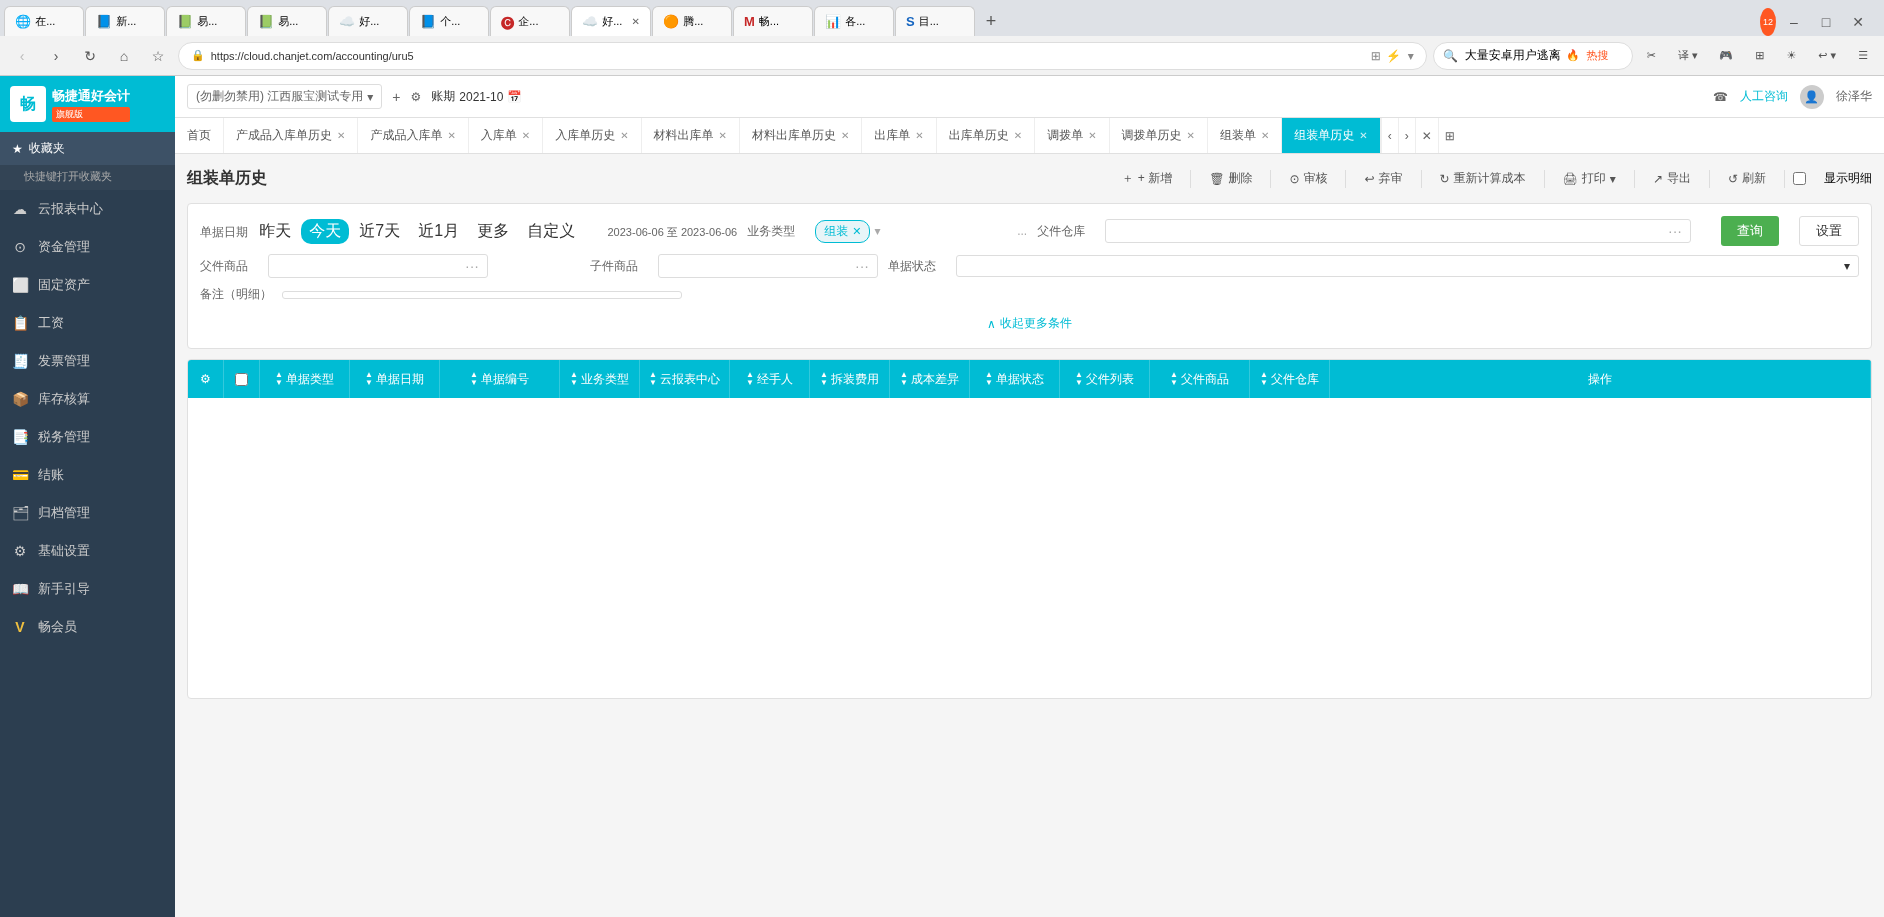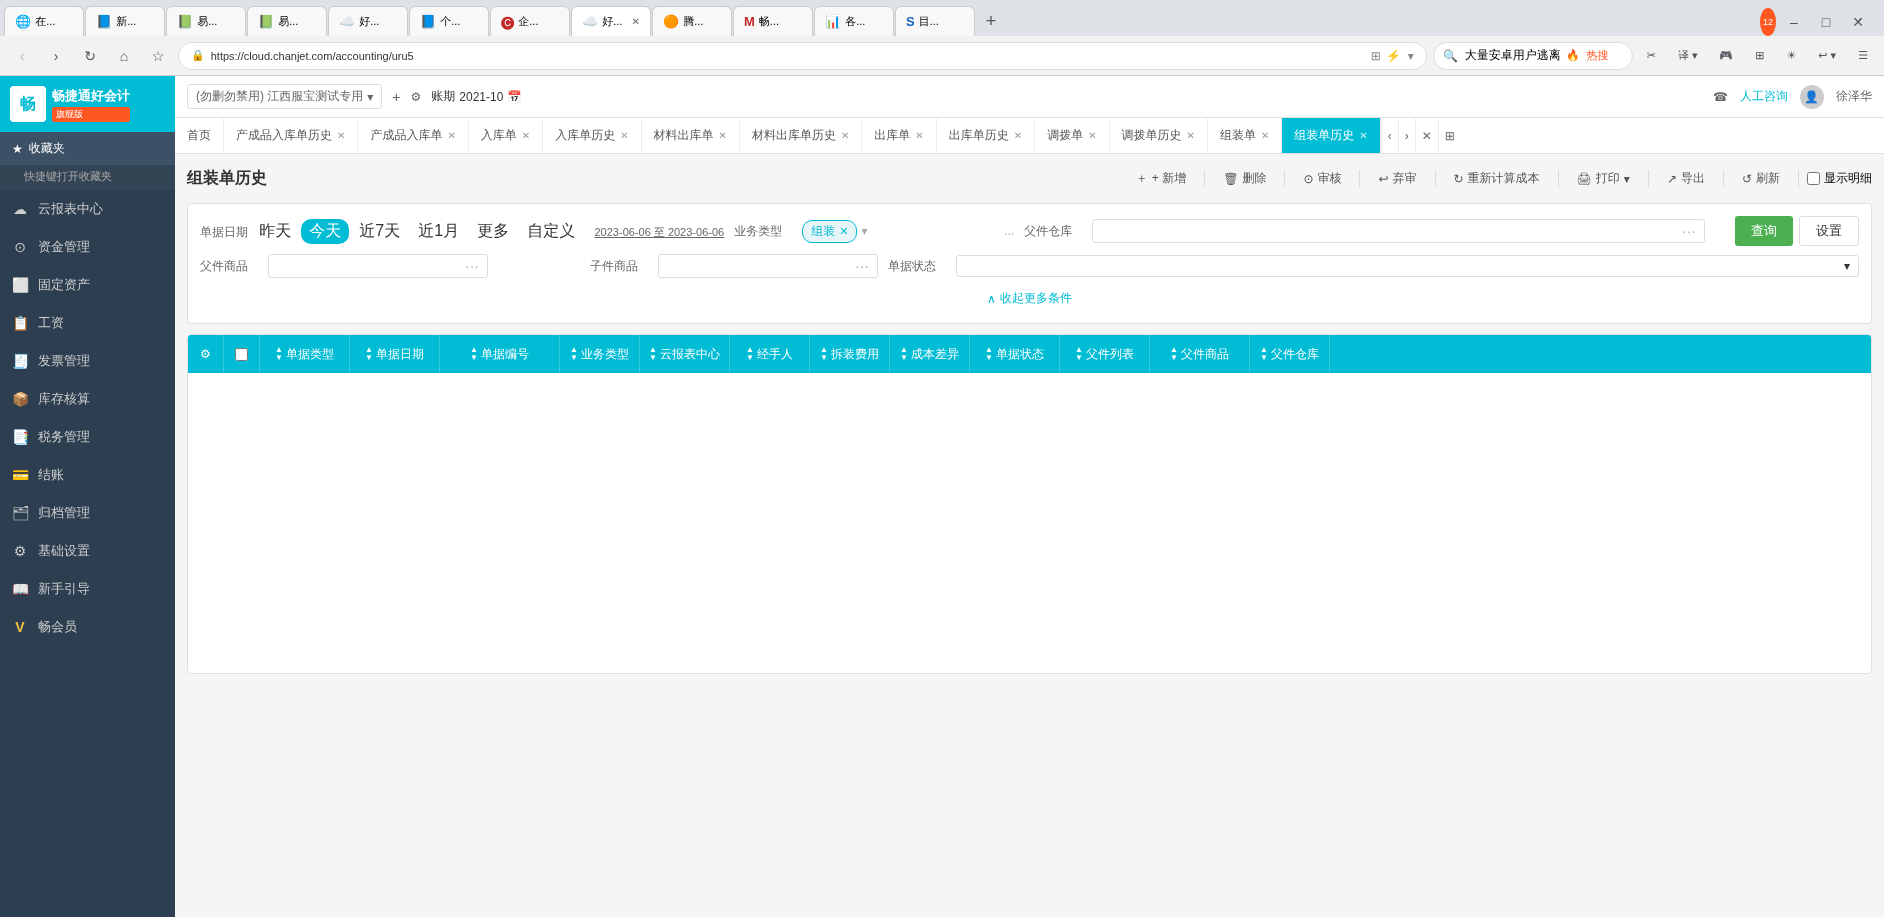--- a/index.html
+++ b/index.html
@@ -64,21 +64,21 @@
     .btn-query { background: #4caf50; color: #fff; padding: 5px 16px; border: none; border-radius: 3px; cursor: pointer; font-size: 13px; }
     .btn-settings { background: #fff; color: #333; padding: 5px 16px; border: 1px solid #ddd; border-radius: 3px; cursor: pointer; font-size: 13px; }
     .action-divider { width: 1px; height: 18px; background: #ddd; }
 
     
     .filter-area { background: #fff; border: 1px solid #e0e0e0; border-radius: 4px; padding: 12px; margin-bottom: 10px; }
     .filter-row { display: flex; align-items: center; gap: 10px; margin-bottom: 8px; }
     .filter-label { color: #666; font-size: 12px; white-space: nowrap; min-width: 60px; }
     .date-btn { padding: 2px 8px; font-size: 16px; color: #333; cursor: pointer; border-radius: 2px; }
     .date-btn.active { background: #00bcd4; color: #fff; border-radius: 10px; }
-    .date-range { color: #666; font-size: 11px; margin-left: 8px; text-decoration: underline; }
+    .date-range { color: #666; font-size: 11px; margin-left: 21px; }
     .filter-tag { display: inline-flex; align-items: center; gap: 4px; background: #e8f5f8; border: 1px solid #00bcd4; color: #00bcd4; padding: 2px 8px; border-radius: 10px; font-size: 12px; }
     .filter-tag .tag-x { cursor: pointer; font-size: 11px; }
     .filter-select { border: 1px solid #ddd; border-radius: 3px; padding: 3px 8px; font-size: 12px; color: #333; min-width: 120px; background: #fff; display: flex; align-items: center; justify-content: space-between; cursor: pointer; }
     .filter-input { border: 1px solid #ddd; border-radius: 3px; padding: 3px 8px; font-size: 12px; min-width: 180px; display: flex; align-items: center; justify-content: space-between; cursor: pointer; }
     .filter-input-dots { color: #aaa; font-size: 14px; }
     .filter-collapse { text-align: center; color: #00bcd4; font-size: 12px; cursor: pointer; padding: 4px; display: flex; align-items: center; justify-content: center; gap: 4px; }
 
     
     .data-table { background: #fff; border: 1px solid #e0e0e0; border-radius: 4px; overflow: hidden; }
     .table-header { background: #00bcd4; display: flex; align-items: center; height: 38px; }
@@ -388,21 +388,21 @@
           <button class="action-btn">
             <span>↗</span>
             <span>导出</span>
           </button>
           <div class="action-divider"></div>
           <button class="action-btn">
             <span>↺</span>
             <span>刷新</span>
           </button>
           <div class="action-divider"></div>
-          <label style="display:flex; align-items:center; gap:4px; font-size:12px; cursor:pointer;">
+          <label style="display:flex; align-items:center; gap:18px; font-size:12px; cursor:pointer;">
             <input type="checkbox" style="">
             <span>显示明细</span>
           </label>
         </div>
       </div>
 
       <div class="filter-area">
         <div class="filter-row">
 
           <div style="flex: 0 0 auto; min-width: 380px;">
@@ -431,21 +431,21 @@
           </div>
 
           <div style="flex: 1; display:flex; align-items:center; gap:8px;">
             <span class="filter-label">父件仓库</span>
             <div class="filter-input" style="flex:1;">
               <span></span>
               <span class="filter-input-dots">···</span>
             </div>
           </div>
 
-          <div style="display:flex; gap:6px; flex-shrink:0;padding-left:20px;">
+          <div style="display:flex; gap:20px; flex-shrink:0;padding-left:20px;">
             <button class="btn-query">查询</button>
             <button class="btn-settings">设置</button>
           </div>
         </div>
 
         <div class="filter-row">
 
           <div style="flex: 0 0 auto; display:flex; align-items:center; gap:8px; min-width:380px;">
             <span class="filter-label">父件商品</span>
             <div class="filter-input" style="min-width:220px;">
@@ -464,20 +464,26 @@
 
           <div style="flex: 1; display:flex; align-items:center; gap:8px;">
             <span class="filter-label">单据状态</span>
             <div class="filter-select" style="flex:1;">
               <span></span>
               <span>▾</span>
             </div>
           </div>
         </div>
 
+        <div class="filter-row">
+          <span class="filter-label">备注（明细）</span>
+          <div class="filter-input" style="min-width:400px;">
+            <span></span>
+          </div>
+        </div>
 
         <div class="filter-collapse">
           <span>∧</span>
           <span>收起更多条件</span>
         </div>
       </div>
 
       <div class="data-table">
         <div class="table-header">
           <div class="th-cell th-settings">
@@ -563,20 +569,23 @@
               </span>
             <span>父件商品</span>
           </div>
           <div class="th-cell col-unit">
             <span class="sort-icons">
                 <span>▲</span>
                 <span>▼</span>
               </span>
             <span>父件仓库</span>
           </div>
+          <div class="th-cell col-ops">
+            <span>操作</span>
+          </div>
         </div>
         <div class="table-body">
           
         </div>
       </div>
 
     </div>
   </div>
 </div>
 

